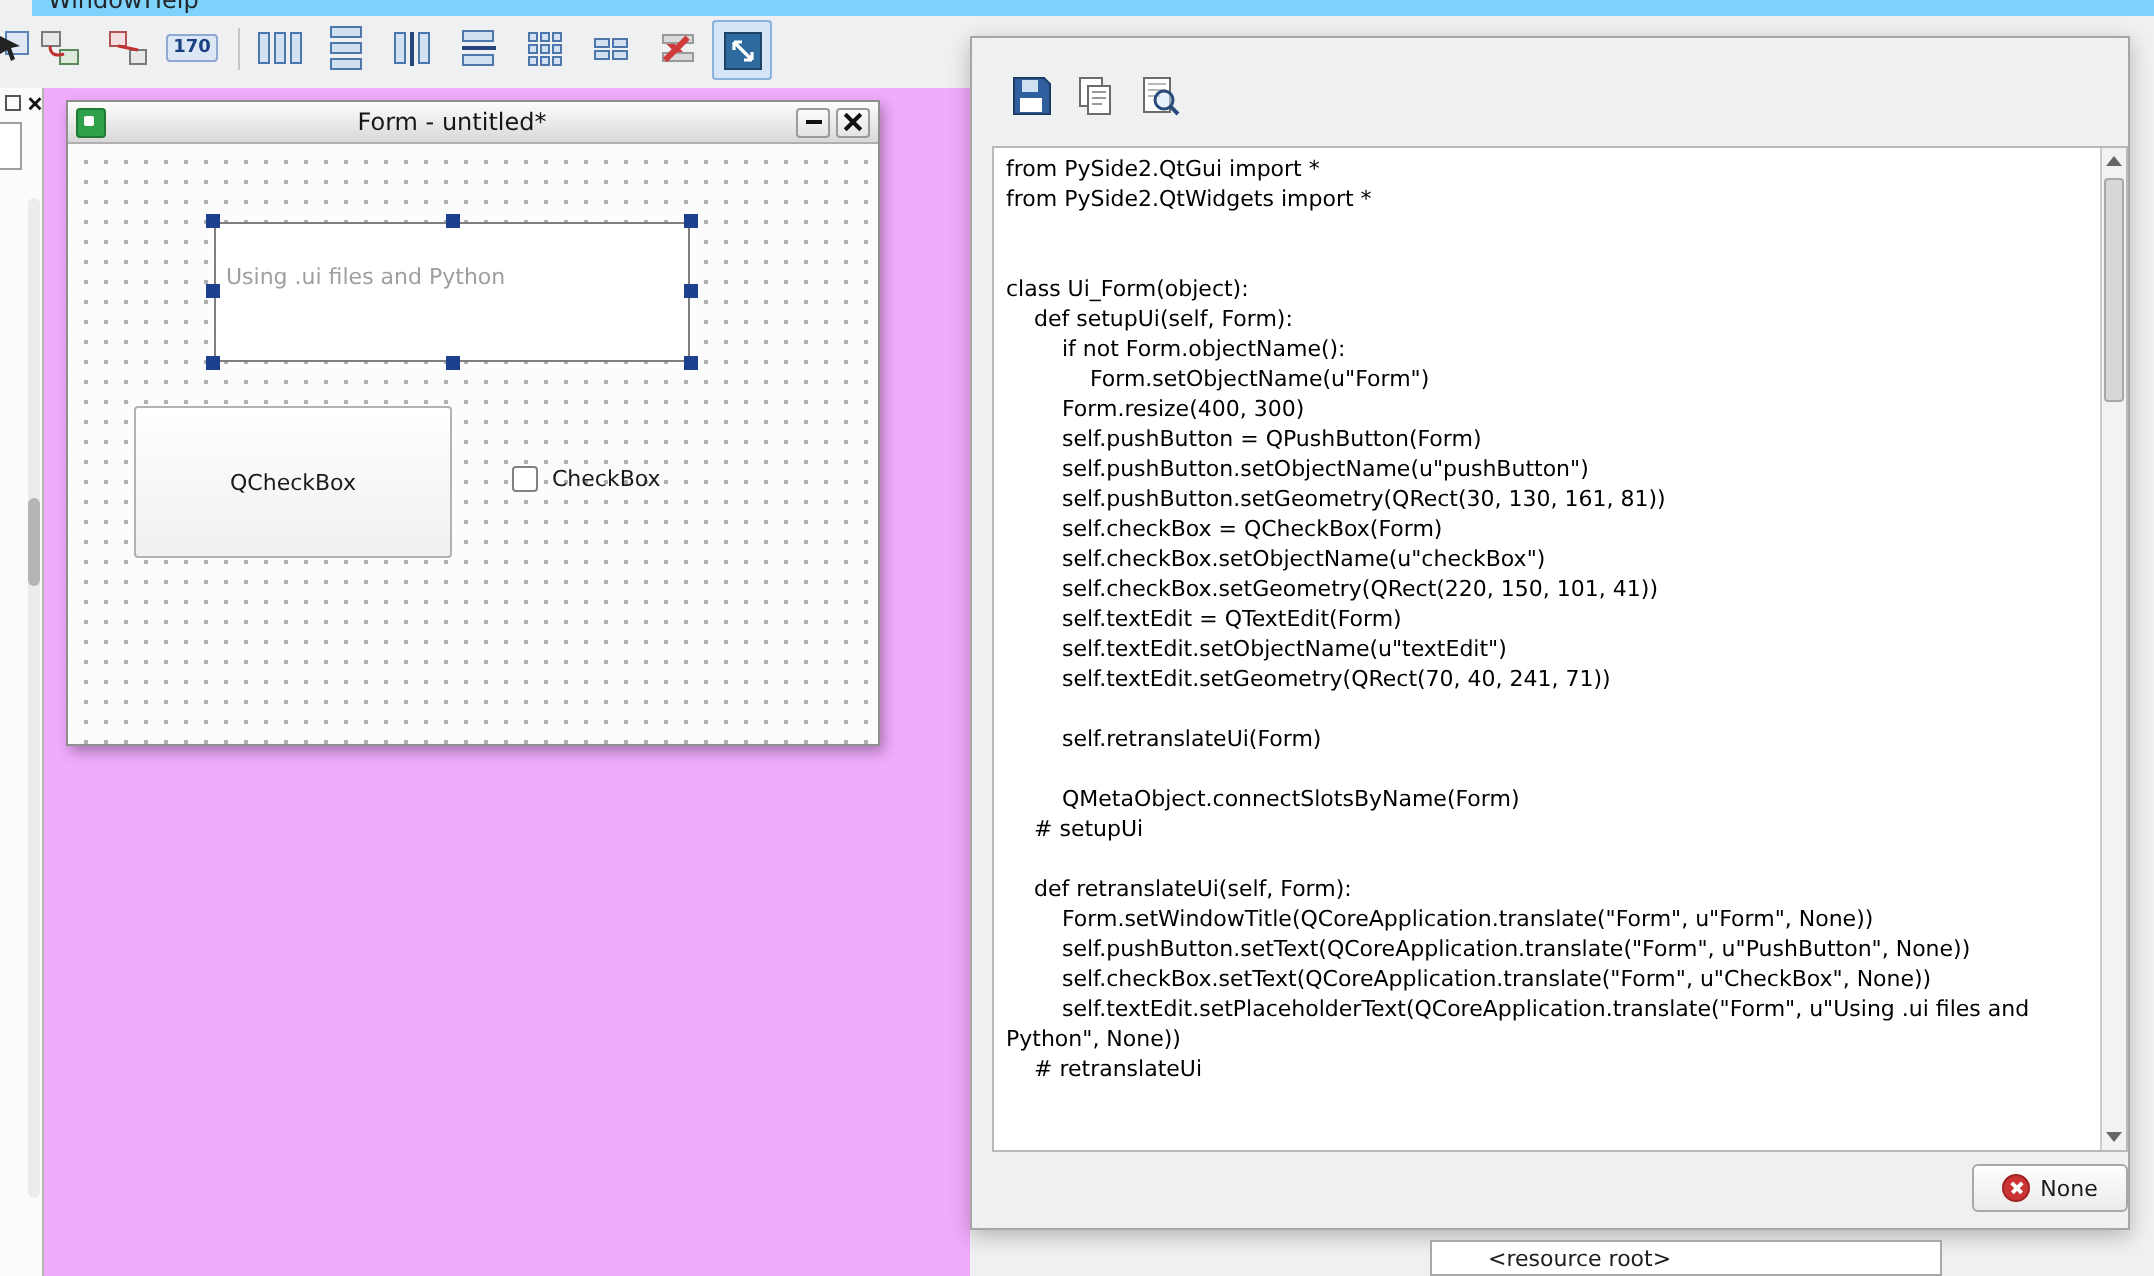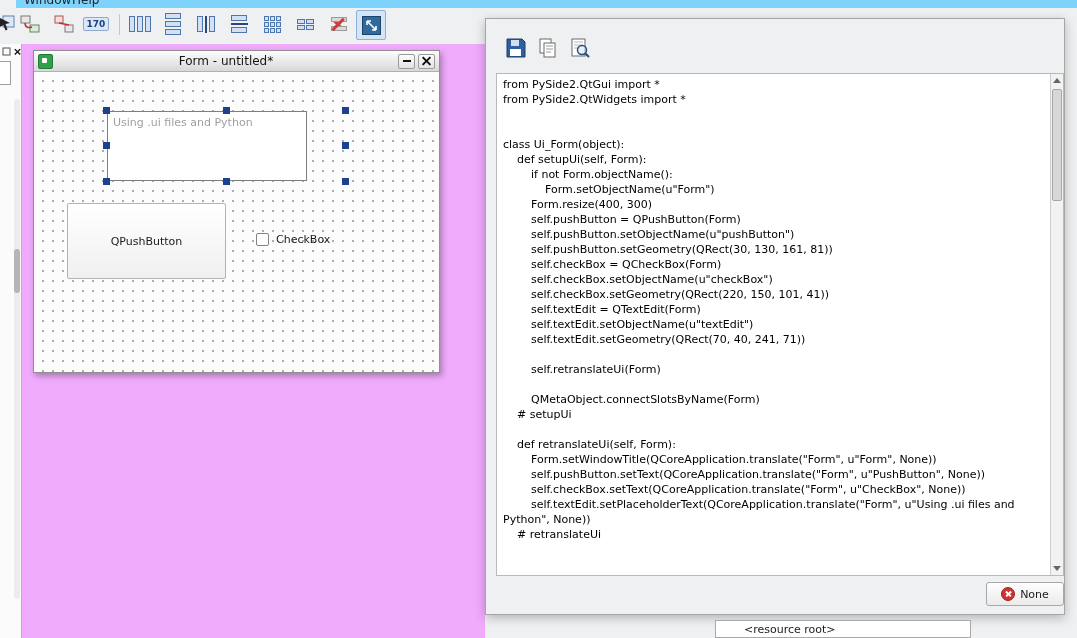--- a/index.html
+++ b/index.html
@@ -59,21 +59,21 @@
   .min-mark{width:8px;height:2px;background:#111}
   .x-mark{position:relative;width:9px;height:9px}
   .x-mark::before,.x-mark::after{content:"";position:absolute;left:-1px;top:3.5px;width:11px;height:2px;background:#111}
   .x-mark::before{transform:rotate(45deg)}
   .x-mark::after{transform:rotate(-45deg)}
 
   #formbody{position:relative;height:300px;
     background-image:radial-gradient(circle,#adadad 1px,transparent 1.3px);
     background-size:10px 10px;background-position:4px 4px}
 
-  #fw-textedit{position:absolute;left:73px;top:39px;width:200px;height:70px;background:#fff;border:1px solid #7f7f7f;box-sizing:border-box;padding:4px 5px;color:#9f9f9f}
+  #fw-textedit{position:absolute;left:73px;top:39px;width:238px;height:70px;background:#fff;border:1px solid #7f7f7f;box-sizing:border-box;padding:20px 5px;color:#9f9f9f}
   .handle{position:absolute;width:7px;height:7px;background:#1e418f}
   #fw-pushbutton{position:absolute;left:33px;top:131px;width:159px;height:76px;background:linear-gradient(#ffffff,#f0f0f0);border:1px solid #b2b2b2;border-radius:2px;display:flex;align-items:center;justify-content:center;box-sizing:border-box}
   #fw-checkbox{position:absolute;left:222px;top:161px;display:flex;align-items:flex-start;gap:7px}
   .chk-ind{width:13px;height:13px;background:#fff;border:1px solid #828282;border-radius:2px;box-sizing:border-box}
 
   
   #dialog{position:absolute;left:485px;top:18px;width:580px;height:597px;background:#eff0f1;border:1px solid #a6a6a6;box-shadow:0 3px 10px rgba(0,0,0,.25);box-sizing:border-box}
   .dbtn{position:absolute;top:16px;width:26px;height:26px;display:flex;align-items:center;justify-content:center}
   #codearea{position:absolute;left:10px;top:54px;width:568px;height:503px;background:#fff;border:1px solid #b9b9b9;box-sizing:border-box}
   #codearea pre{position:absolute;left:0;top:0;right:13px;bottom:0;margin:0;padding:3px 2px 3px 6px;
@@ -230,21 +230,21 @@
       <div class="handle" style="left:69px;top:35px"></div>
       <div class="handle" style="left:189px;top:35px"></div>
       <div class="handle" style="left:308px;top:35px"></div>
       <div class="handle" style="left:69px;top:70px"></div>
       <div class="handle" style="left:308px;top:70px"></div>
       <div class="handle" style="left:69px;top:106px"></div>
       <div class="handle" style="left:189px;top:106px"></div>
       <div class="handle" style="left:308px;top:106px"></div>
 
       <div id="fw-pushbutton">
-        <span>QPushButton</span>
+        <span>QCheckBox</span>
       </div>
 
       <div id="fw-checkbox">
         <span class="chk-ind"></span>
         <span>CheckBox</span>
       </div>
 
     </div>
   </div>
 </div>

